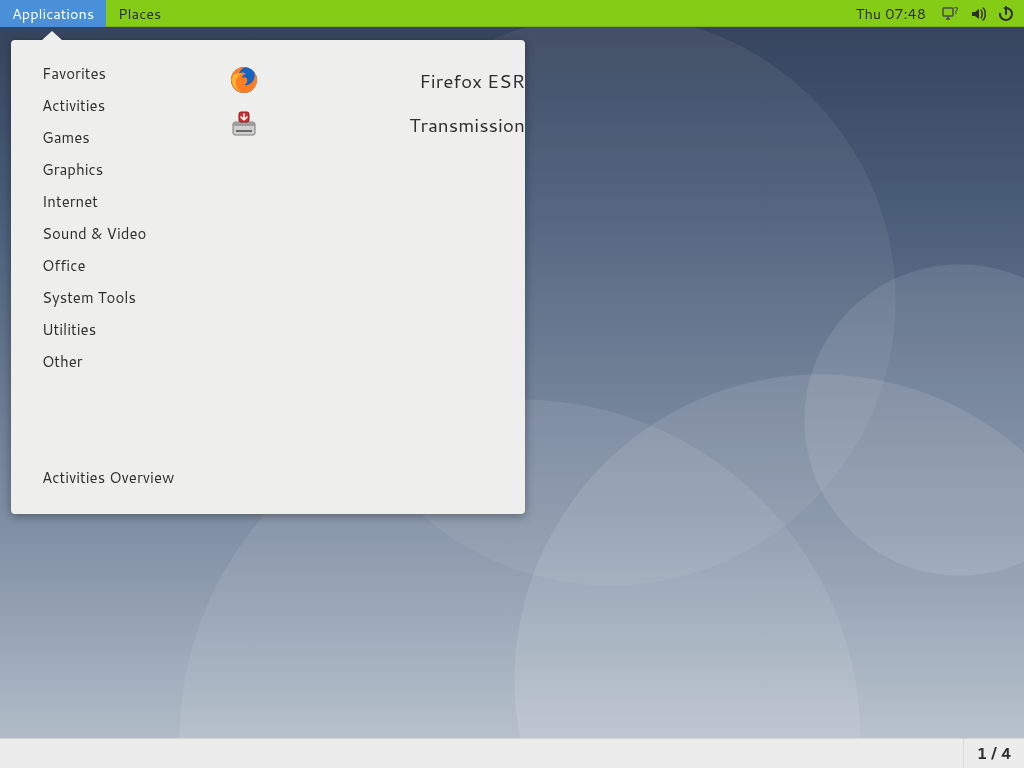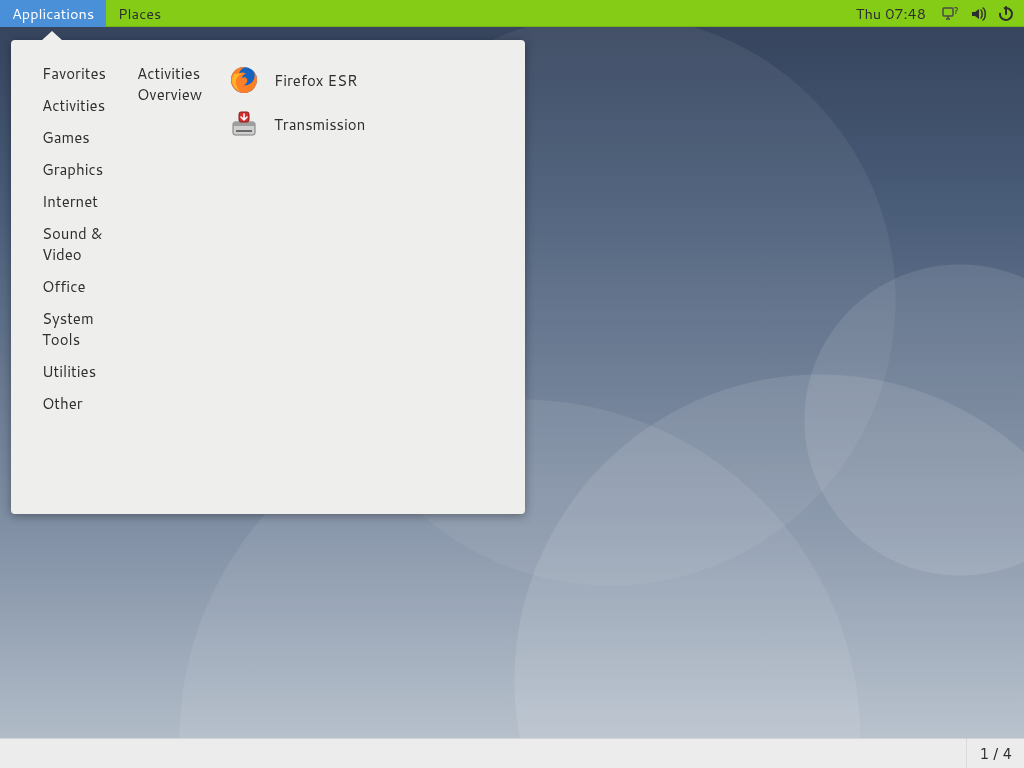--- a/index.html
+++ b/index.html
@@ -79,56 +79,57 @@
     position: absolute;
     top: -9px; left: 30px;
     width: 0; height: 0;
     border-left: 11px solid transparent;
     border-right: 11px solid transparent;
     border-bottom: 10px solid #eeeeec;
   }
   .categories {
     width: 205px;
     padding: 18px 0 14px 0;
-    display: flex; flex-direction: row;
+    display: flex; flex-direction: column;
   }
   .categories .cat-list { flex: 1; }
   .cat-item, .activities-item {
     padding: 5px 0 6px 31px;
     font-size: 15px;
     cursor: default;
     color: #2e2e2e;
   }
   .activities-item {
     padding-bottom: 12px;
   }
   .apps {
     flex: 1;
     padding: 18px 0 0 12px;
   }
   .app-item {
     display: flex; align-items: center;
     height: 44px;
     gap: 14px;
-    font-size: 15px;
+    font-size: 19px;
     color: #2e2e2e;
     cursor: default;
+    justify-content: space-between;
   }
   .app-icon {
     width: 32px; height: 32px;
     display: flex; align-items: center; justify-content: center;
   }
 
   
   .taskbar {
     position: absolute; bottom: 0; left: 0; right: 0; height: 30px;
     background: #ececec;
     box-shadow: inset 0 1px 0 rgba(0,0,0,0.1);
     z-index: 10;
-    display: flex; align-items: stretch;
+    display: flex; align-items: stretch; font-weight: bold;
   }
   .taskbar .spacer { flex: 1; }
   .workspace-switcher {
     display: flex; align-items: center;
     padding: 0 12px;
     font-size: 15px;
     color: #2e2e2e;
     border-left: 1px solid rgba(0,0,0,0.08);
   }
 </style>

